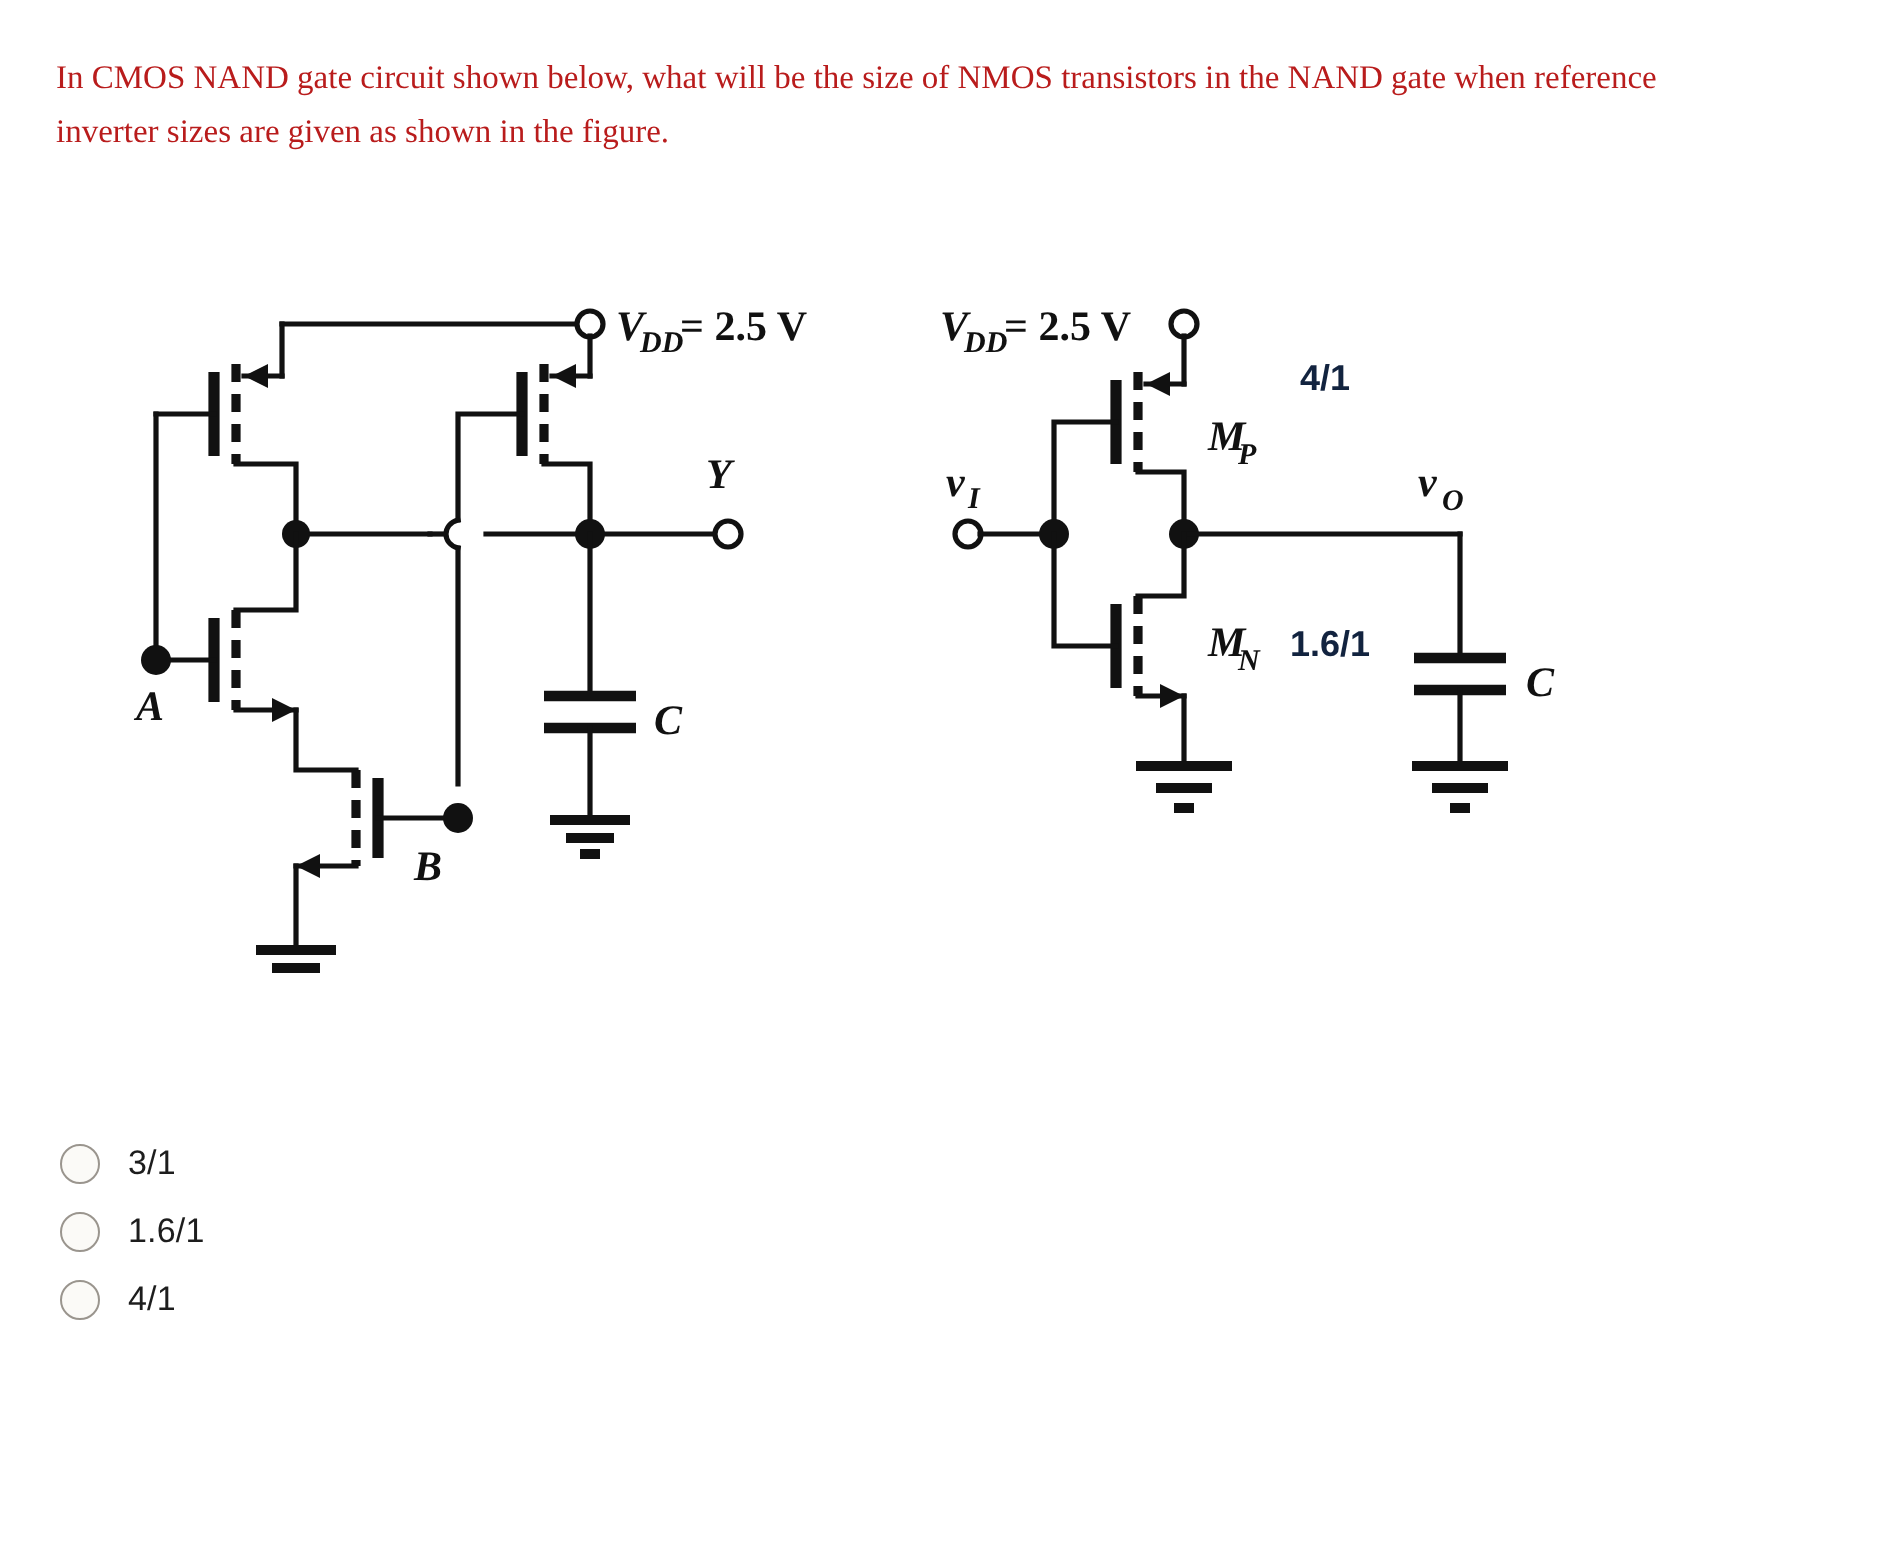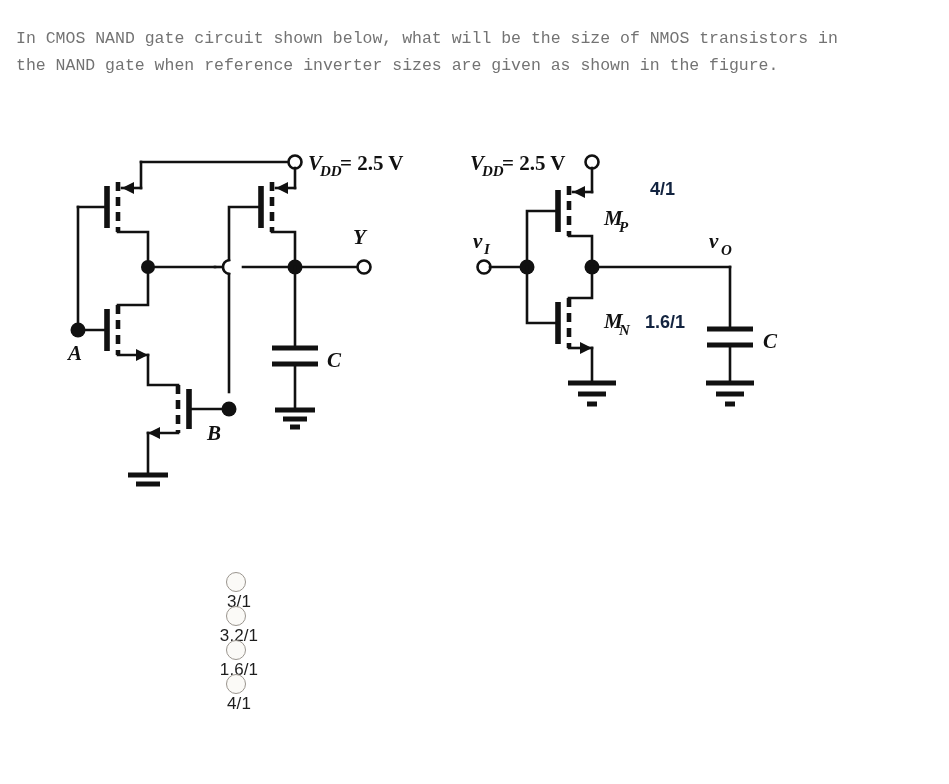--- a/index.html
+++ b/index.html
@@ -10,47 +10,45 @@
   body {
     width: 949px;
     height: 784px;
     font-family: "Liberation Sans", sans-serif;
     color: #1a1a1a;
     overflow: hidden;
     position: relative;
   }
   .question {
     position: absolute;
-    left: 16px;
+    left: 28px;
     top: 26px;
     width: 830px;
     font-size: 16.5px;
     line-height: 1.62;
-    color: #737373;
-    font-family: Liberation Mono, monospace;
+    color: #b91c1c;
+    font-family: Liberation Serif, serif;
   }
   .figure-wrap {
     position: absolute;
     left: 0px;
     top: 120px;
     width: 949px;
     height: 420px;
   }
   .options {
     position: absolute;
     left: 22px;
     top: 572px;
     width: 420px;
   }
   .option-row {
     display: flex;
-    align-items: center;
     height: 33px;
     margin-bottom: 1px;
-    flex-direction: column;
   }
   .radio {
     width: 20px;
     height: 20px;
     border-radius: 50%;
     border: 1px solid #9a958e;
     background: #fbfaf7;
     box-sizing: border-box;
     flex: 0 0 auto;
     margin-left: 8px;
@@ -278,23 +276,19 @@
   </svg>
 </div>
 
 <div class="options">
   <div class="option-row">
     <div class="radio"></div>
     <div class="option-label">3/1</div>
   </div>
   <div class="option-row">
     <div class="radio"></div>
-    <div class="option-label">3.2/1</div>
-  </div>
-  <div class="option-row">
-    <div class="radio"></div>
     <div class="option-label">1.6/1</div>
   </div>
   <div class="option-row">
     <div class="radio"></div>
     <div class="option-label">4/1</div>
   </div>
 </div>
 
 </body></html>

